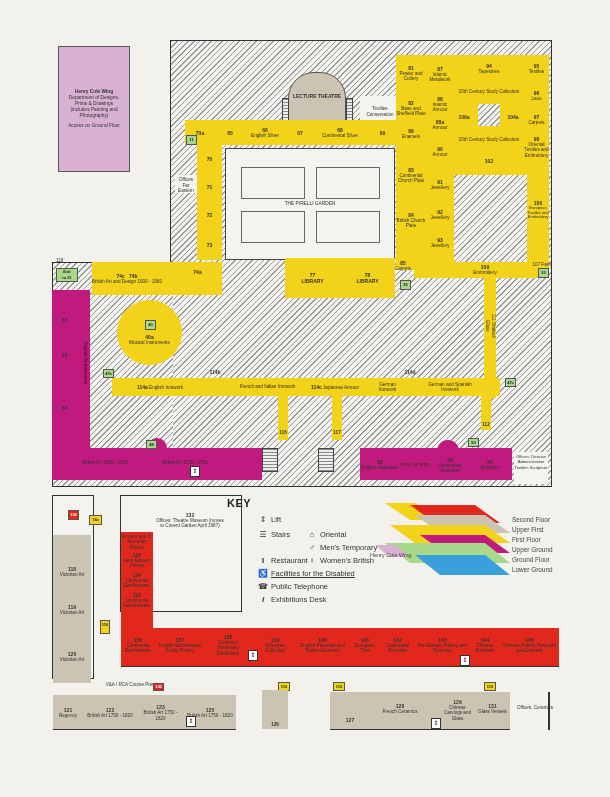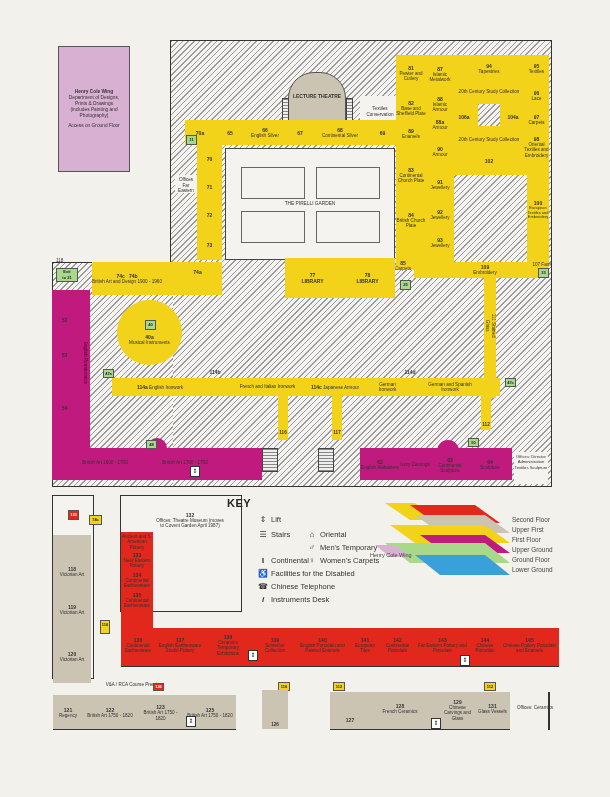--- a/index.html
+++ b/index.html
@@ -451,25 +451,25 @@
 <div class="abs" style="left:515px;top:703px;width:40px;height:20px;">
   <div class="label" style="left:0;right:0;top:2px;">Offices: Ceramics</div>
 </div>
 <div class="wall" style="left:548px;top:692px;width:1.5px;height:38px;"></div>
 
 <div class="key-title" style="left:227px;top:497px;">KEY</div>
 <div class="key" style="left:258px;top:498px;"><span class="kicon">☰</span><span>Stairs</span></div>
 <div class="key" style="left:307px;top:498px;"><span class="kicon">⌂</span><span>Oriental</span></div>
 <div class="key" style="left:258px;top:483px;"><span class="kicon">⇕</span><span>Lift</span></div>
 <div class="key" style="left:307px;top:511px;"><span class="kicon">♂</span><span>Men's Temporary</span></div>
-<div class="key" style="left:258px;top:524px;"><span class="kicon">ǁ</span><span>Continental</span></div>
-<div class="key" style="left:307px;top:524px;"><span class="kicon">♀</span><span>Women's Carpets</span></div>
-<div class="key" style="left:258px;top:537px;"><span class="kicon">♿</span><span>Facilities for the Disabled</span></div>
-<div class="key" style="left:258px;top:550px;"><span class="kicon">☎</span><span>Chinese Telephone</span></div>
-<div class="key" style="left:258px;top:563px;"><span class="kicon" style="font-style:italic;font-weight:bold">i</span><span>Instruments Desk</span></div>
+<div class="key" style="left:258px;top:524px;"><span class="kicon">ǁ</span><span>Restaurant</span></div>
+<div class="key" style="left:307px;top:524px;"><span class="kicon">♀</span><span>Women's British</span></div>
+<div class="key" style="left:258px;top:537px;text-decoration:underline;"><span class="kicon">♿</span><span>Facilities for the Disabled</span></div>
+<div class="key" style="left:258px;top:550px;"><span class="kicon">☎</span><span>Public Telephone</span></div>
+<div class="key" style="left:258px;top:563px;"><span class="kicon" style="font-style:italic;font-weight:bold">i</span><span>Exhibitions Desk</span></div>
 
 <svg class="abs" style="left:365px;top:495px;" width="160" height="90">
   <polygon points="20,8 50,8 75,25 45,25" fill="#f3d21a"></polygon>
   <polygon points="45,10 110,10 135,28 70,28" fill="#e2281c"></polygon>
   <polygon points="50,20 120,20 145,38 75,38" fill="#cbc4b3"></polygon>
   <polygon points="25,30 120,30 145,48 50,48" fill="#f3d21a"></polygon>
   <polygon points="55,40 120,40 145,58 80,58" fill="#c11a7e"></polygon>
   <polygon points="20,48 120,48 145,68 45,68" fill="#a8d88a"></polygon>
   <polygon points="10,50 30,50 45,62 25,62" fill="#d8b0d2"></polygon>
   <polygon points="50,60 120,60 145,80 75,80" fill="#3aa0dc"></polygon>

